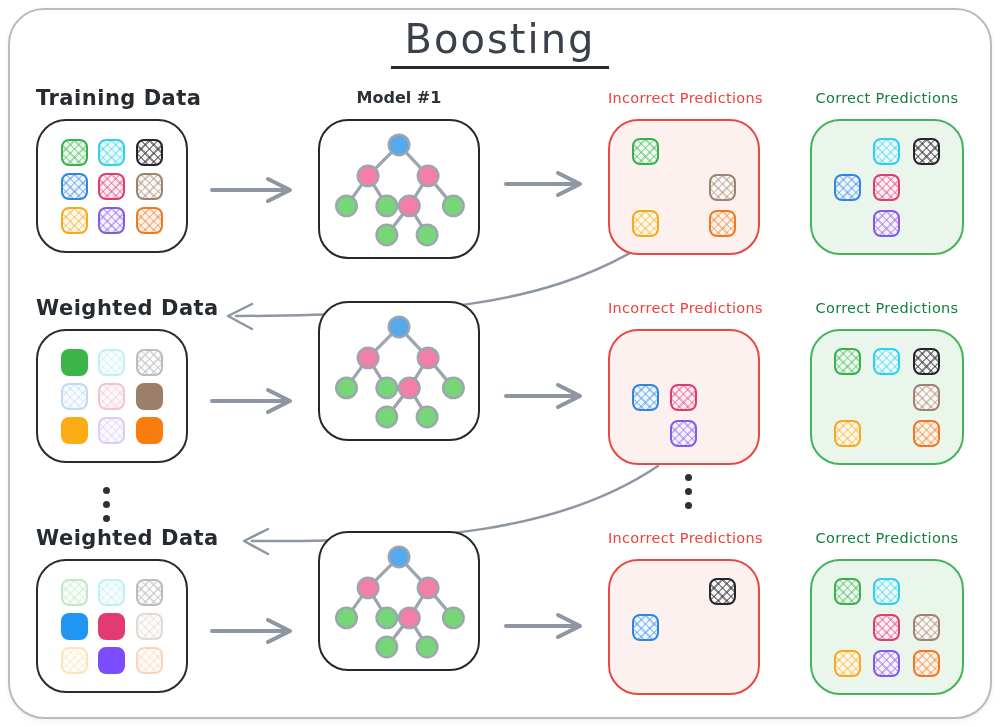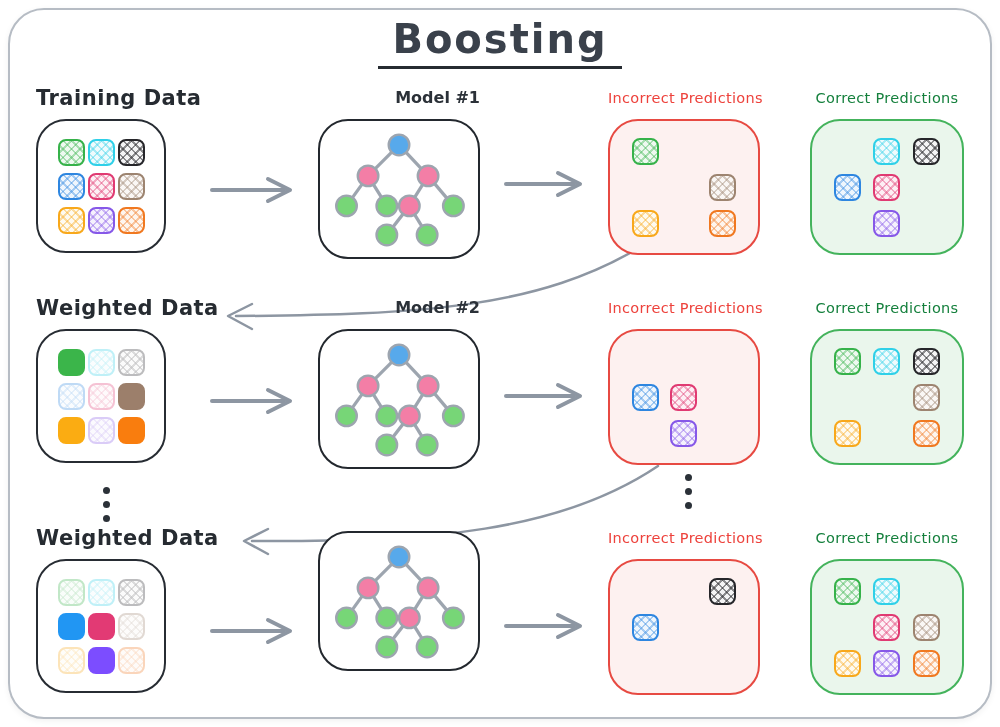--- a/index.html
+++ b/index.html
@@ -2,32 +2,32 @@
 <html><head>
 <meta charset="utf-8">
 <style>
   html,body{margin:0;padding:0;background:#fff;}
   body{width:1000px;height:727px;position:relative;overflow:hidden;
        font-family:"DejaVu Sans","Liberation Sans",sans-serif;}
   .frame{position:absolute;left:8px;top:8px;right:8px;bottom:8px;
          border:2px solid #b6bcc4;border-radius:36px;background:#fff;
          box-shadow:0 2px 6px rgba(0,0,0,.06);}
   .title-wrap{position:absolute;top:16px;left:0;right:0;text-align:center;}
-  .title{display:inline-block;font-size:40px;font-weight:700;color:#3a414b;
+  .title{display:inline-block;font-size:40px;font-weight:400;color:#3a414b;
          letter-spacing:2px;border-bottom:3px solid #262b31;padding:0 14px 4px 14px;}
   .row{position:absolute;left:0;right:0;}
   .row1{top:84px}.row2{top:294px}.row3{top:524px}
   .colblk{position:absolute;}
-  .c-data{left:36px;width:130px}
+  .c-data{left:36px;width:152px}
   .c-model{left:318px;width:162px}
   .c-incorrect{left:608px;width:152px}
   .c-correct{left:810px;width:154px}
   .blk-label{text-align:center;height:28px;line-height:28px;white-space:nowrap;}
   .lbl-data{font-size:21px;font-weight:700;color:#262b31;letter-spacing:.5px;}
-  .lbl-model{font-size:16px;font-weight:600;color:#2b3138;text-align:right;}
+  .lbl-model{font-size:16px;font-weight:600;color:#2b3138;}
   .lbl-pred{font-size:14.5px;font-weight:400;letter-spacing:.3px;}
   .lbl-incorrect{color:#ed423c}.lbl-correct{color:#15803d}
   .box{margin-top:7px;border-radius:30px;background:#fff;box-sizing:border-box;}
   .box-data{height:134px;border:2.5px solid #272c33;
             display:grid;grid-template-columns:repeat(3,1fr);grid-template-rows:repeat(3,1fr);
             padding:14px 18px;place-items:center;}
   .box-model{height:140px;border:2.5px solid #23282e;padding:8px 6px;box-sizing:border-box;}
   .box-model svg{width:100%;height:100%;display:block;}
   .box-pred{height:136px;display:grid;grid-template-columns:repeat(3,1fr);
             grid-template-rows:repeat(3,1fr);padding:12px 16px;place-items:center;}
@@ -157,21 +157,20 @@
         <div class="sq faded" style="--c: #26262a; --t: #f4f4f5; --s: #333333; --h: rgba(38,38,42,0.5);"></div>
         <div class="sq faded" style="--c: #2e86e0; --t: #eff6fd; --s: #2196f3; --h: rgba(46,134,224,0.38);"></div>
         <div class="sq faded" style="--c: #e03a72; --t: #fdeff4; --s: #e23a74; --h: rgba(224,58,114,0.38);"></div>
         <div class="sq solid" style="--c: #9d8470; --t: #faf7f5; --s: #9c7f6b; --h: rgba(157,132,112,0.38);"></div>
         <div class="sq solid" style="--c: #f8a81b; --t: #fefaf0; --s: #fbac12; --h: rgba(248,168,27,0.38);"></div>
         <div class="sq faded" style="--c: #8658e8; --t: #f5f1fd; --s: #7c4dff; --h: rgba(134,88,232,0.38);"></div>
         <div class="sq solid" style="--c: #f07820; --t: #fef5ee; --s: #f97d0e; --h: rgba(240,120,32,0.38);"></div>
       </div>
   </div>
   <div class="colblk c-model">
-    <div class="blk-label lbl-model">Model #2</div>
     <div class="box box-model">
         <svg viewBox="0 0 150 128" preserveAspectRatio="xMidYMid meet">
           <line x1="75" y1="17" x2="42" y2="50" stroke="#9da5af" stroke-width="3.5"></line>
           <line x1="75" y1="17" x2="106" y2="50" stroke="#9da5af" stroke-width="3.5"></line>
           <line x1="42" y1="50" x2="19" y2="82" stroke="#9da5af" stroke-width="3.5"></line>
           <line x1="42" y1="50" x2="62" y2="82" stroke="#9da5af" stroke-width="3.5"></line>
           <line x1="106" y1="50" x2="86" y2="82" stroke="#9da5af" stroke-width="3.5"></line>
           <line x1="106" y1="50" x2="133" y2="82" stroke="#9da5af" stroke-width="3.5"></line>
           <line x1="86" y1="82" x2="62" y2="113" stroke="#9da5af" stroke-width="3.5"></line>
           <line x1="86" y1="82" x2="105" y2="113" stroke="#9da5af" stroke-width="3.5"></line>

